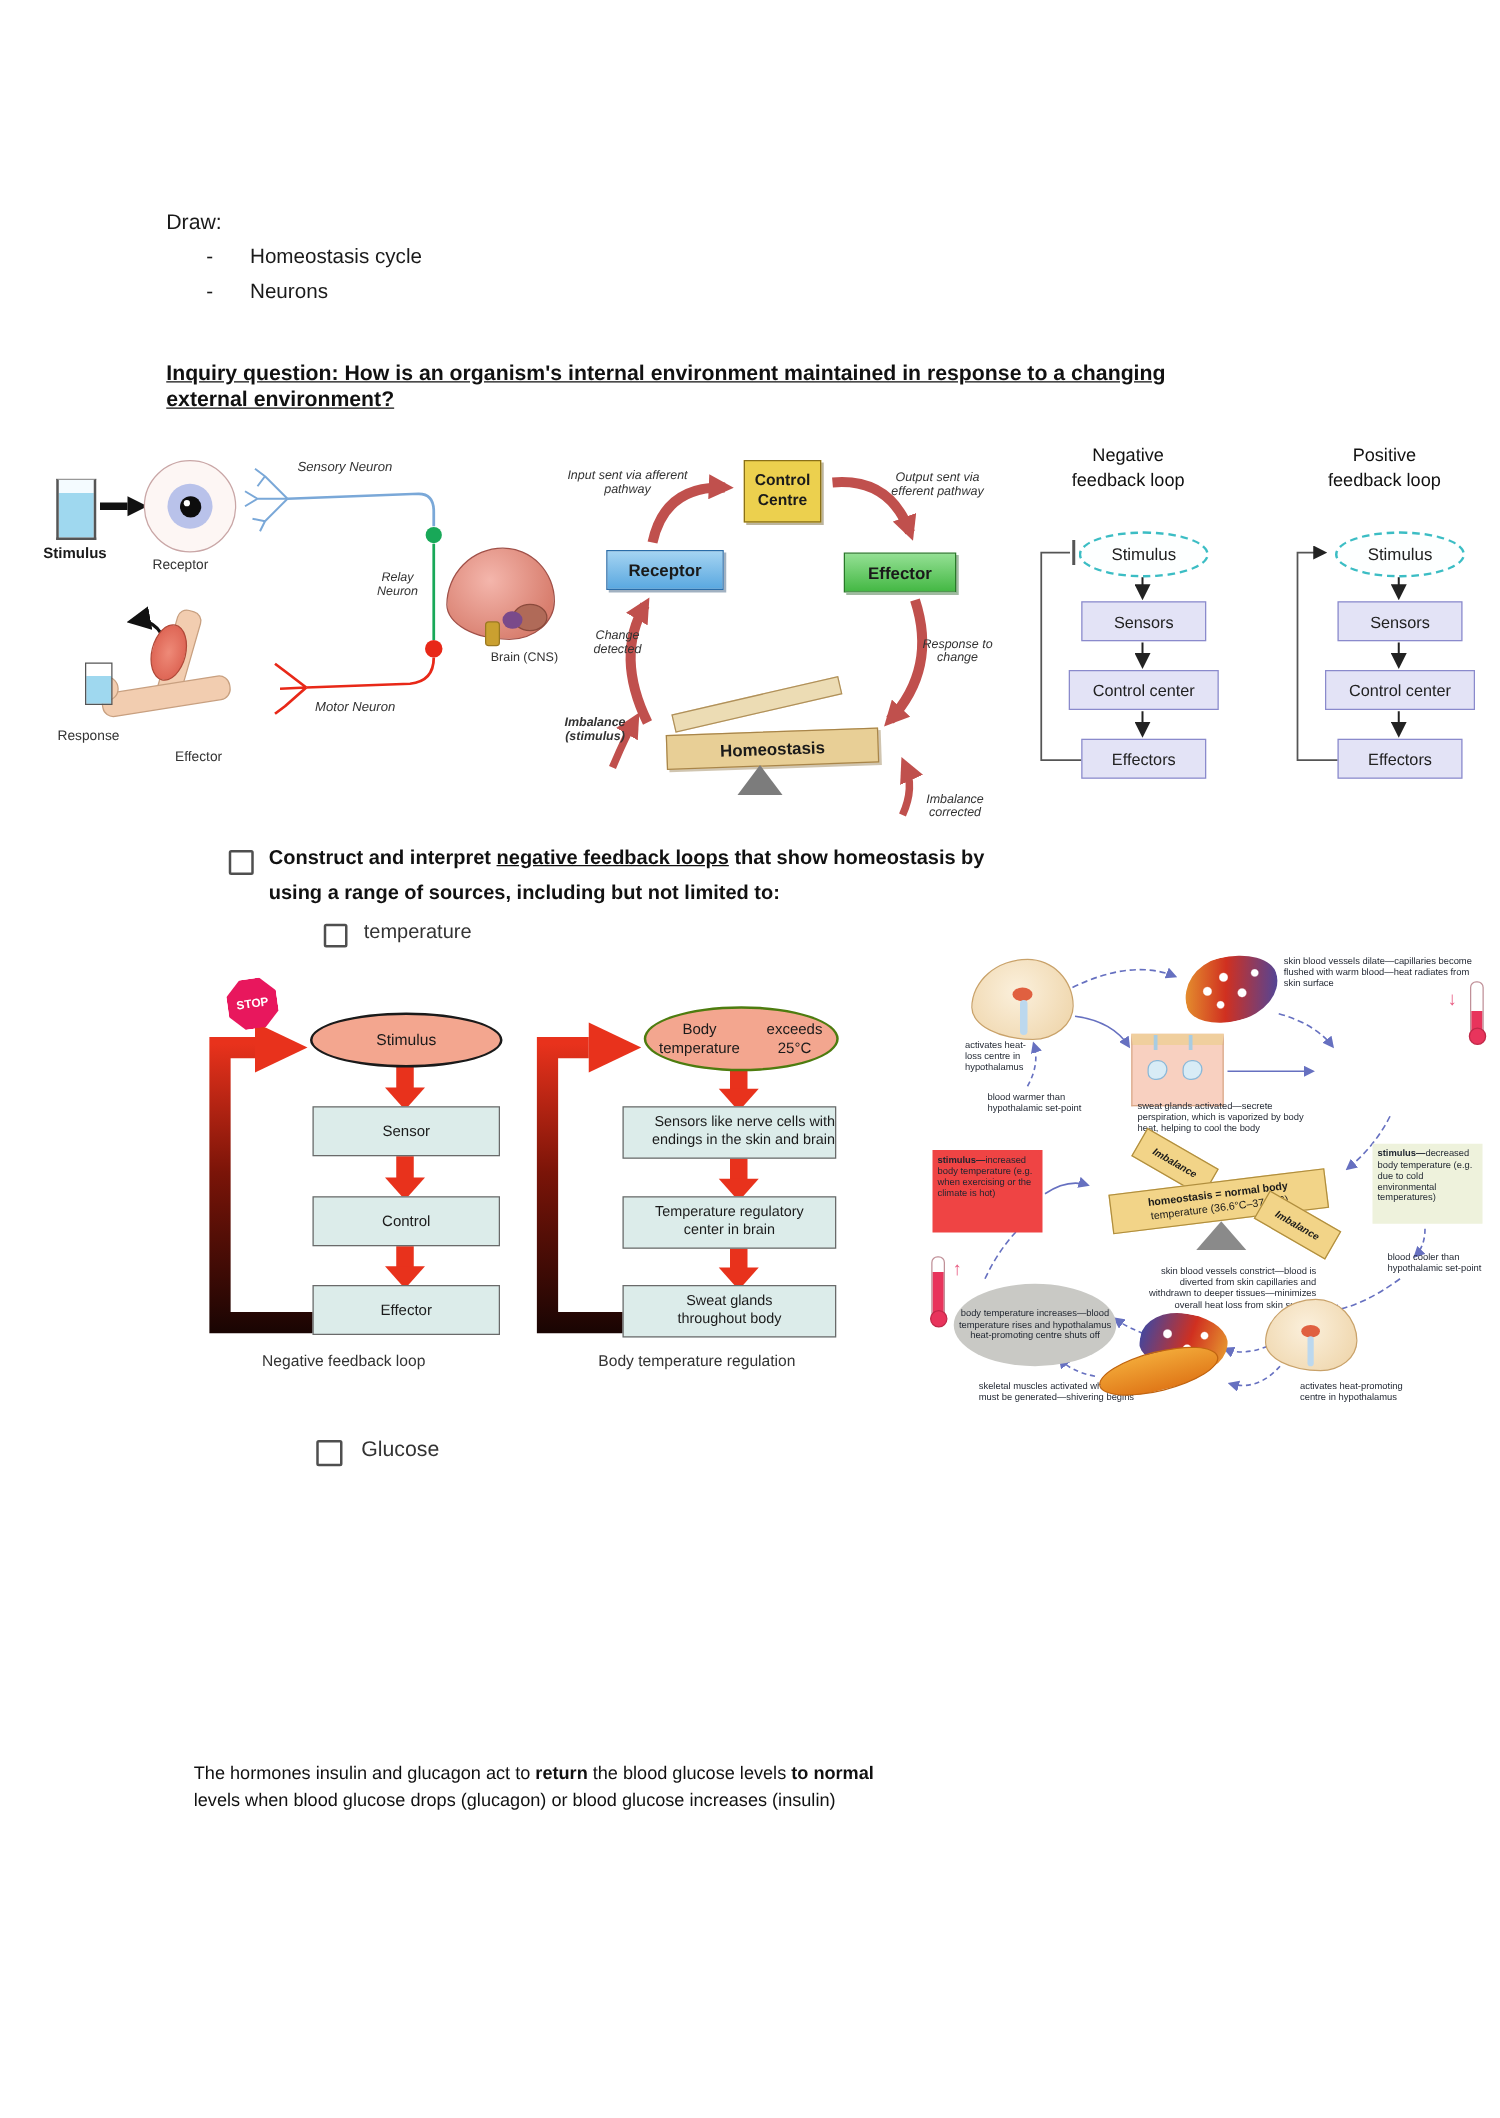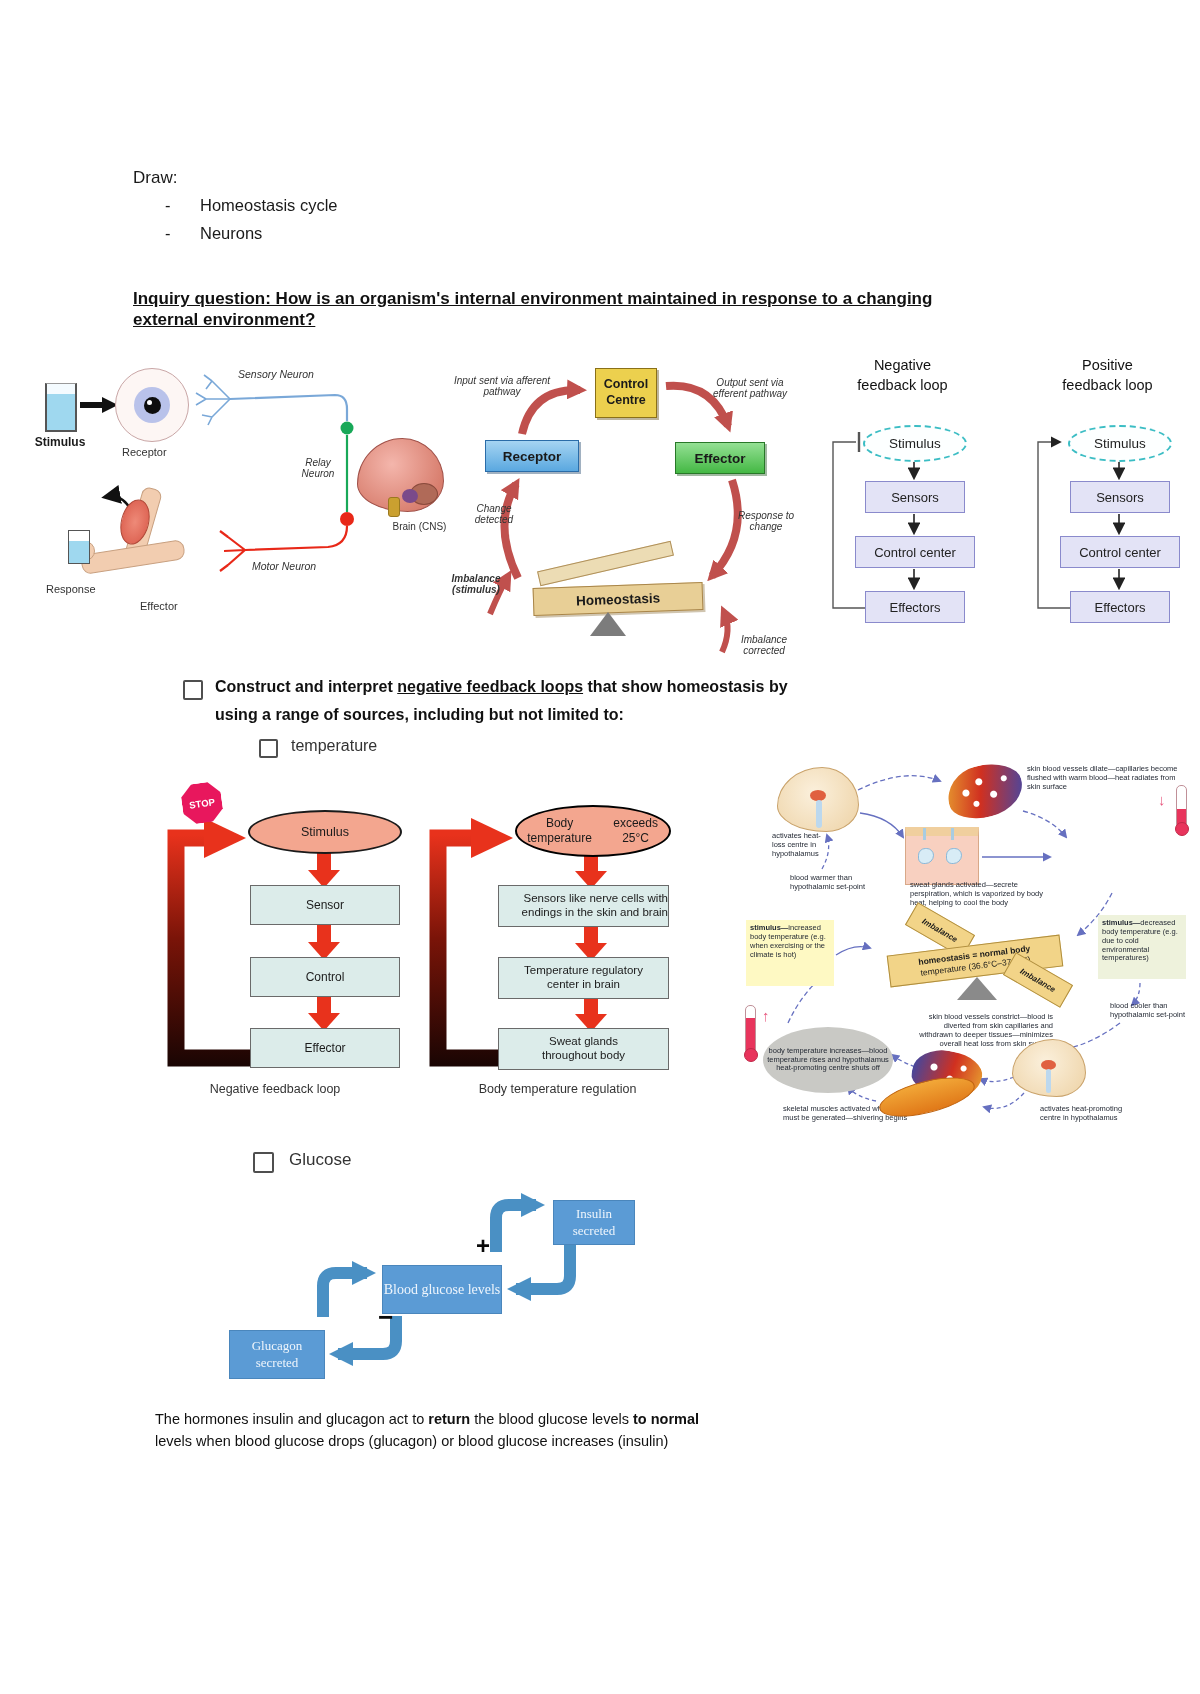--- a/index.html
+++ b/index.html
@@ -217,21 +217,21 @@
       <polygon points="66,38 108,58 66,78" fill="#e8321c"></polygon>
       <g fill="#e8321c" stroke="none">
         <rect x="179" y="73" width="14" height="20"></rect>
           <polygon points="170,91 202,91 186,109"></polygon>
         <rect x="179" y="145" width="14" height="20"></rect>
           <polygon points="170,163 202,163 186,181"></polygon>
         <rect x="179" y="215" width="14" height="21"></rect>
           <polygon points="170,234 202,234 186,252"></polygon>
       </g>
     </svg>
-    <div class="abs ctr" style="left:110px;top:25px;width:152px;height:48px;background:#f3a68f;border:2px solid #000000;border-radius:50%;font-size:12px;line-height:1.25;">
+    <div class="abs ctr" style="left:110px;top:25px;width:152px;height:48px;background:#f3a68f;border:2px solid #4d7c0f;border-radius:50%;font-size:12px;line-height:1.25;">
       <span>Body temperature</span>
         <br>
         <span>exceeds 25°C</span>
     </div>
     <div class="abs ctr cyanbox" style="left:93px;top:105px;width:169px;height:40px;font-size:11.5px;flex-direction:column;align-items:flex-end;">
       <span>Sensors like nerve cells with</span>
         <span>endings in the skin and brain</span>
     </div>
     <div class="abs ctr cyanbox" style="left:93px;top:177px;width:169px;height:40px;font-size:11.5px;flex-direction:column;">
       <span>Temperature regulatory</span>
@@ -286,21 +286,21 @@
       <div class="abs" style="left:45px;top:-8px;width:3px;height:12px;background:#a8cce2;"></div>
     </div>
     <div class="abs tiny" style="left:220px;top:126px;width:145px;">sweat glands activated—secrete perspiration, which is vaporized by body heat, helping to cool the body</div>
 
 
     <div class="abs" style="left:486px;top:30px;width:9px;height:42px;border:1.2px solid #c09098;border-radius:5px;background:linear-gradient(#fff 55%,#e8345c 55%);">
       <div class="abs" style="left:-2px;top:36px;width:12px;height:12px;border-radius:50%;background:#e8345c;border:1px solid #c02848;"></div>
     </div>
     <div class="abs" style="left:468px;top:36px;font-size:15px;color:#e85a80;font-weight:bold;">↓</div>
 
-    <div class="abs tiny" style="left:56px;top:165px;width:88px;height:66px;background:#fef9c3;padding:4px;box-sizing:border-box;">
+    <div class="abs tiny" style="left:56px;top:165px;width:88px;height:66px;background:#ef4444;padding:4px;box-sizing:border-box;">
       <span class="b">stimulus—</span><span>increased body temperature (e.g. when exercising or the climate is hot)</span>
     </div>
 
     <div class="abs ctr plank b it" style="left:217px;top:162px;width:64px;height:24px;transform:rotate(30deg);font-size:8px;">Imbalance</div>
     <div class="abs ctr plank" style="left:198px;top:190px;width:172px;height:30px;transform:rotate(-7deg);font-size:8.5px;line-height:1.25;flex-direction:column;">
       <span class="b">homeostasis = normal body</span>
         <span>temperature (36.6°C–37.8°C)</span>
     </div>
     <div class="abs" style="left:267px;top:222px;width:0;height:0;border-left:20px solid transparent;border-right:20px solid transparent;border-bottom:23px solid #8a8a8a;"></div>
     <div class="abs ctr plank b it" style="left:315px;top:212px;width:64px;height:24px;transform:rotate(30deg);font-size:8px;">Imbalance</div>
@@ -326,36 +326,16 @@
 
     <div class="abs" style="left:322px;top:284px;width:72px;height:56px;background:radial-gradient(circle at 45% 40%,#fbf0dc,#f0d8b0 80%);border:1.2px solid #c9a26a;border-radius:55% 45% 40% 60%/60% 58% 42% 40%;">
       <div class="abs" style="left:28px;top:20px;width:15px;height:10px;background:#e06040;border-radius:50%;"></div>
       <div class="abs" style="left:33px;top:29px;width:5px;height:24px;background:#bcd8ee;border-radius:3px;"></div>
     </div>
   </div>
 
   <div class="abs chk" style="left:253px;top:1152px;width:17px;height:17px;"></div>
   <div class="abs" style="left:289px;top:1150px;font-size:17px;color:#333;">Glucose</div>
 
-  <div class="abs" style="left:210px;top:1190px;width:440px;height:200px;">
-    <svg width="440" height="200" viewBox="0 0 440 200">
-      <defs>
-          <marker id="mk-glu" markerUnits="userSpaceOnUse" markerWidth="24" markerHeight="24" refX="15" refY="12" orient="auto">
-            <path d="M0,0 L24,12 L0,24 z" fill="#4a90c4"></path>
-          </marker>
-        </defs>
-      <g stroke="#4a90c4" stroke-width="12" fill="none" marker-end="url(#mk-glu)">
-        <path d="M 286 62 L 286 28 Q 286 15 299 15 L 326 15"></path>
-        <path d="M 360 54 L 360 86 Q 360 99 347 99 L 306 99"></path>
-        <path d="M 113 127 L 113 96 Q 113 83 126 83 L 157 83"></path>
-        <path d="M 186 126 L 186 151 Q 186 164 173 164 L 128 164"></path>
-      </g>
-    </svg>
-    <div class="abs ctr gluc" style="left:343px;top:10px;width:80px;height:43px;flex-direction:column;">Insulin secreted</div>
-    <div class="abs ctr gluc" style="left:172px;top:75px;width:118px;height:47px;flex-direction:column;font-size:14px;">Blood glucose levels</div>
-    <div class="abs ctr gluc" style="left:19px;top:140px;width:94px;height:47px;flex-direction:column;">Glucagon secreted</div>
-    <div class="abs b" style="left:266px;top:42px;font-size:24px;color:#0a0a0a;">+</div>
-    <div class="abs b" style="left:168px;top:112px;font-size:26px;color:#0a0a0a;">−</div>
-  </div>
 
   <div class="abs" style="left:155px;top:1408px;width:556px;font-size:14.5px;line-height:22px;color:#111;"><span>The hormones insulin and glucagon act to </span><span class="b">return</span><span> the blood glucose levels </span><span class="b">to normal</span><span> levels when blood glucose drops (glucagon) or blood glucose increases (insulin)</span></div>
 
 </div>
 
 </body></html>

